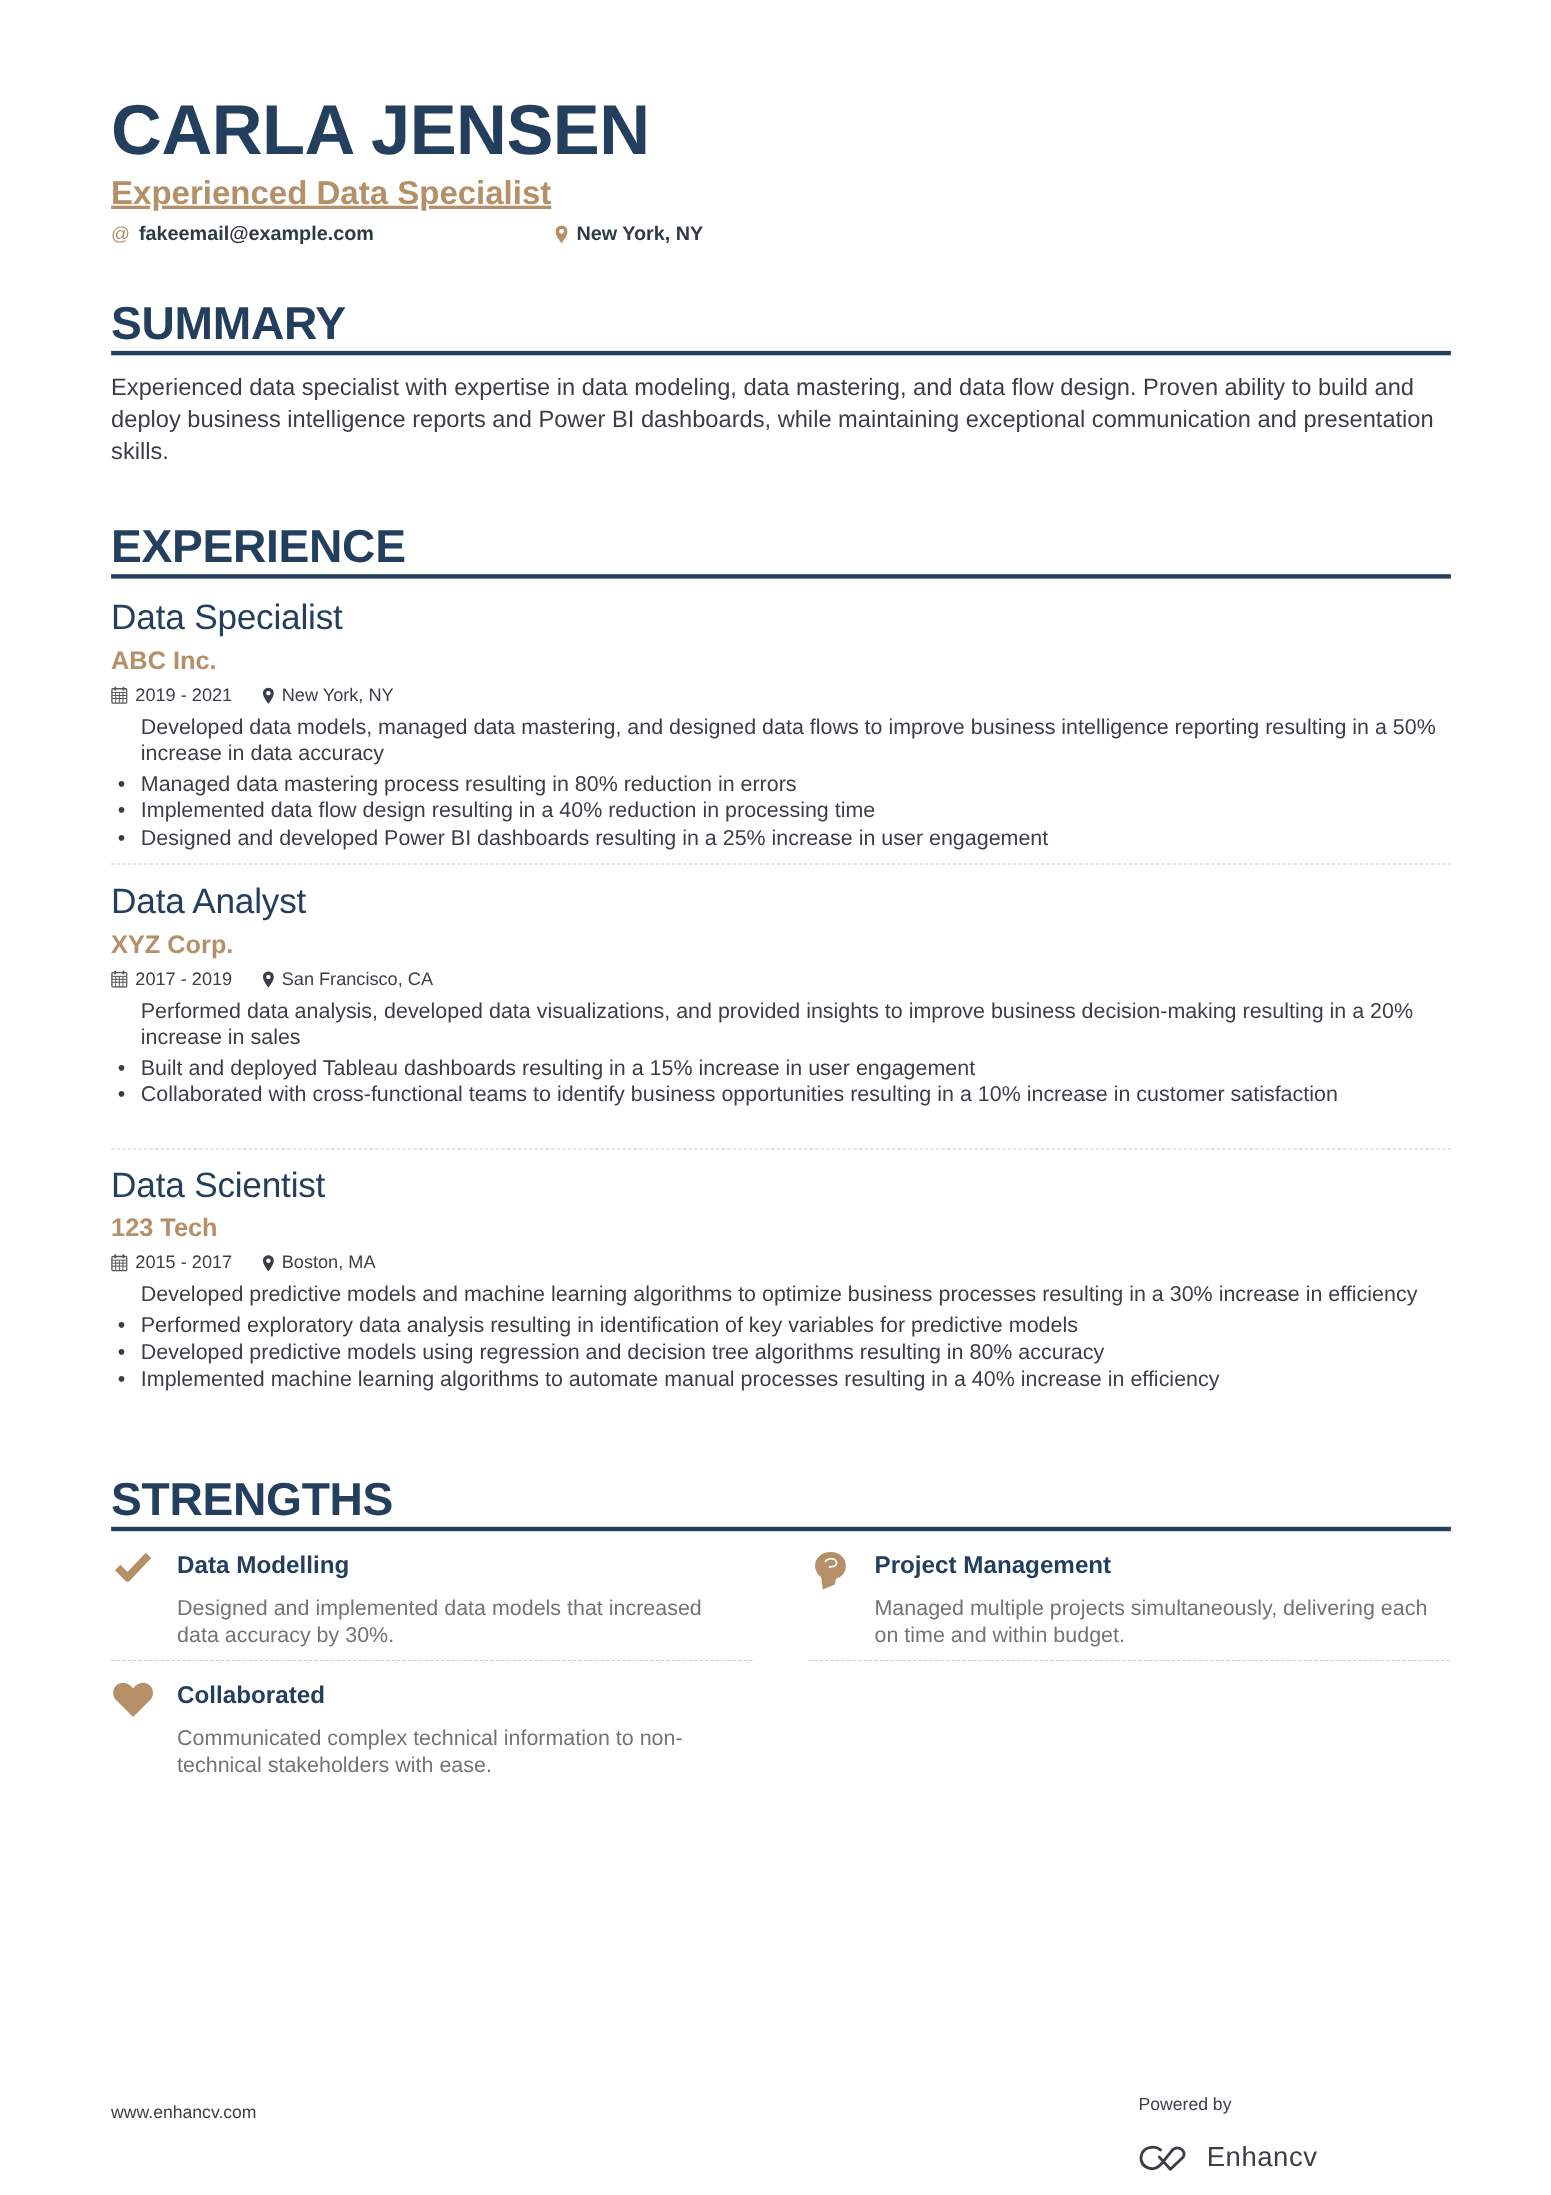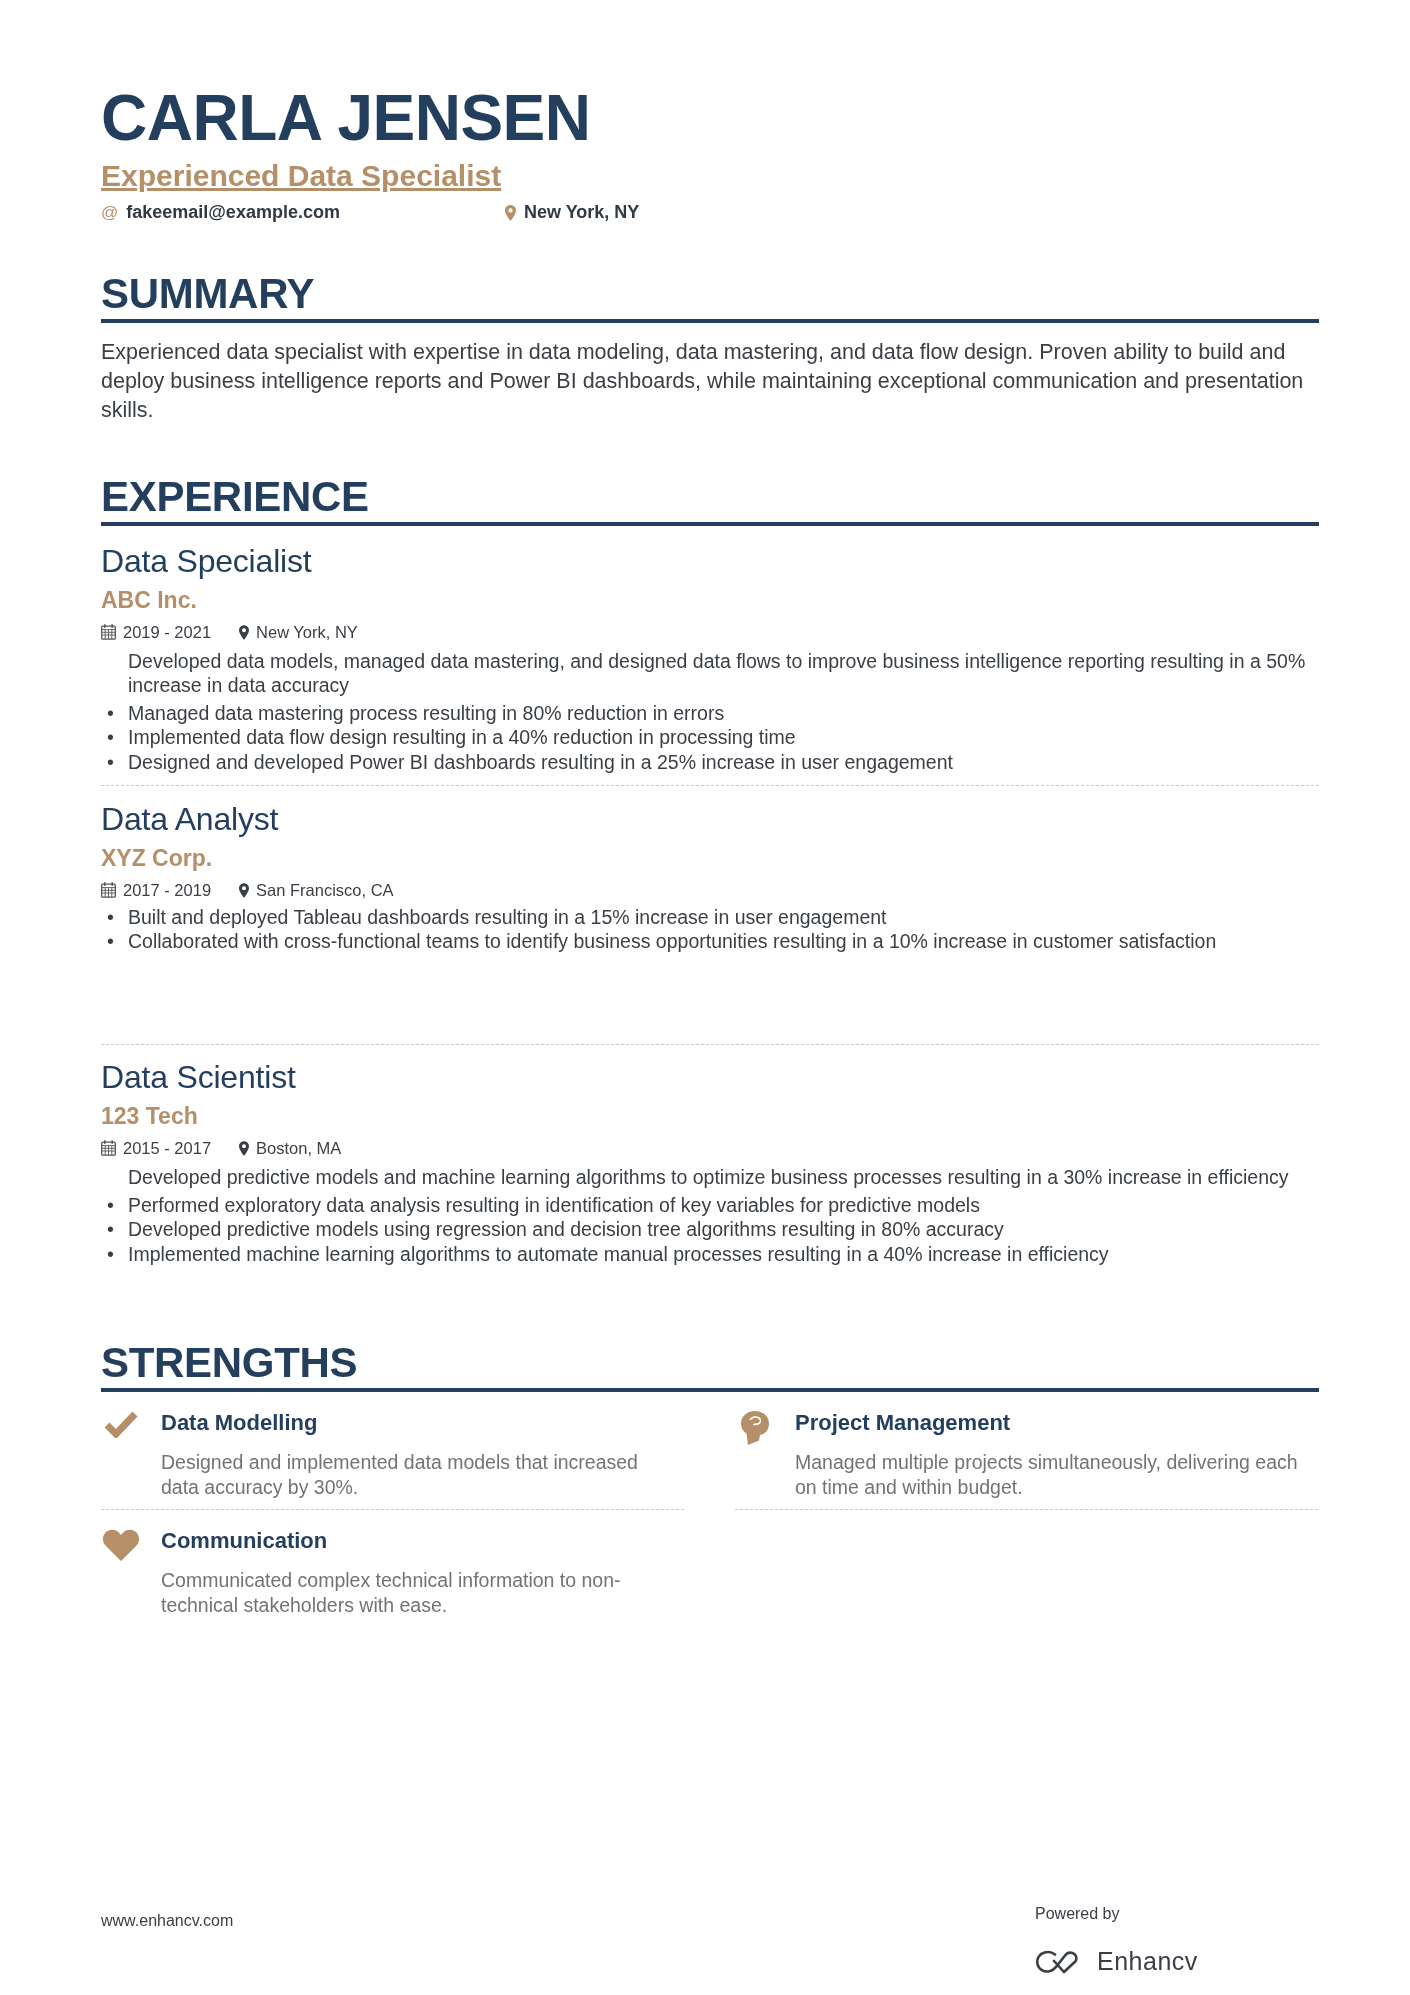--- a/index.html
+++ b/index.html
@@ -114,20 +114,21 @@
           </svg>
         <span>2017 - 2019</span>
       </span>
       <span class="m">
         <svg width="10" height="15" viewBox="0 0 11 16">
             <path d="M5.5 0C2.5 0 0 2.4 0 5.4 0 9.3 5.5 16 5.5 16S11 9.3 11 5.4C11 2.4 8.5 0 5.5 0zm0 7.6a2.2 2.2 0 1 1 0-4.4 2.2 2.2 0 0 1 0 4.4z" fill="#3a3f45"></path>
           </svg>
         <span>San Francisco, CA</span>
       </span>
     </div>
+    <div class="job-desc">Performed data analysis, developed data visualizations, and provided insights to improve business decision-making resulting in a 20% increase in sales</div>
     <ul class="job-bullets">
       <li>Built and deployed Tableau dashboards resulting in a 15% increase in user engagement</li>
       <li>Collaborated with cross-functional teams to identify business opportunities resulting in a 10% increase in customer satisfaction</li>
     </ul>
   </div>
   <div class="dashed" style="top:1044px"></div>
 
   <div class="job" style="top:1057px">
     <div class="job-title">Data Scientist</div>
     <div class="job-company">123 Tech</div>
@@ -181,21 +182,21 @@
     <div class="s-desc">Managed multiple projects simultaneously, delivering each on time and within budget.</div>
   </div>
   <div class="s-divider" style="left:634px; top:1509px"></div>
 
   <div class="strength" style="left:0; top:1526px">
     <div class="s-icon">
       <svg width="38" height="34" viewBox="0 0 38 34">
           <path d="M19 33 L3.5 17.5C-1 13 0.5 4 7.5 2.2 12 1 16 3 19 7 22 3 26 1 30.5 2.2 37.5 4 39 13 34.5 17.5z" fill="#b48f68"></path>
         </svg>
     </div>
-    <div class="s-title">Communication</div>
+    <div class="s-title">Collaborated</div>
     <div class="s-desc">Communicated complex technical information to non-technical stakeholders with ease.</div>
   </div>
 </div>
 
 <div class="footer-left">www.enhancv.com</div>
 <div class="footer-right">
   <span>Powered by</span>
   <span class="logo">
     <svg width="48" height="24" viewBox="0 0 48 24">
         <path d="M20 4.5C17 2 13 1.5 9.5 2.5 4 4 1.5 9 2.5 14c1 5 6 8 11 7.5 4-0.5 7-3.5 9.5-7L30 5.5c1.5-2 4.5-3.5 7.5-2.5 3.5 1.2 5 5 3 8.2L29 22 19 11" fill="none" stroke="#3a3f45" stroke-width="2.6" stroke-linecap="round" stroke-linejoin="round"></path>

